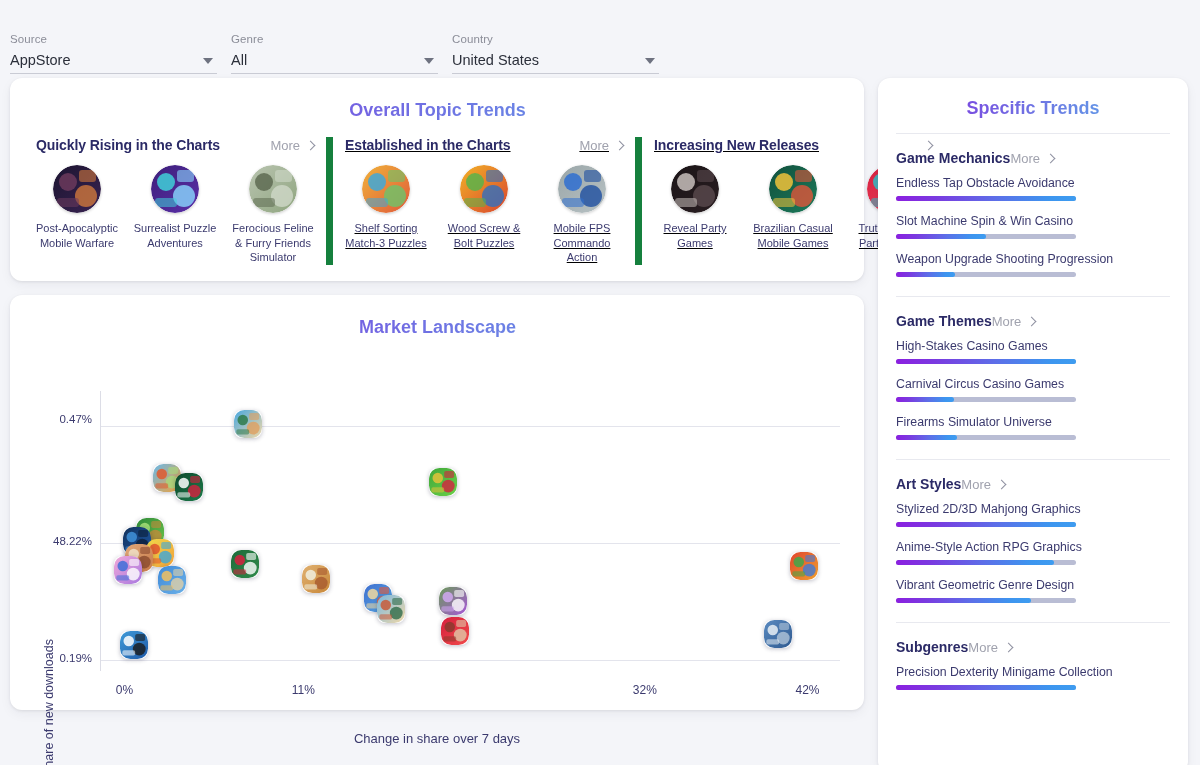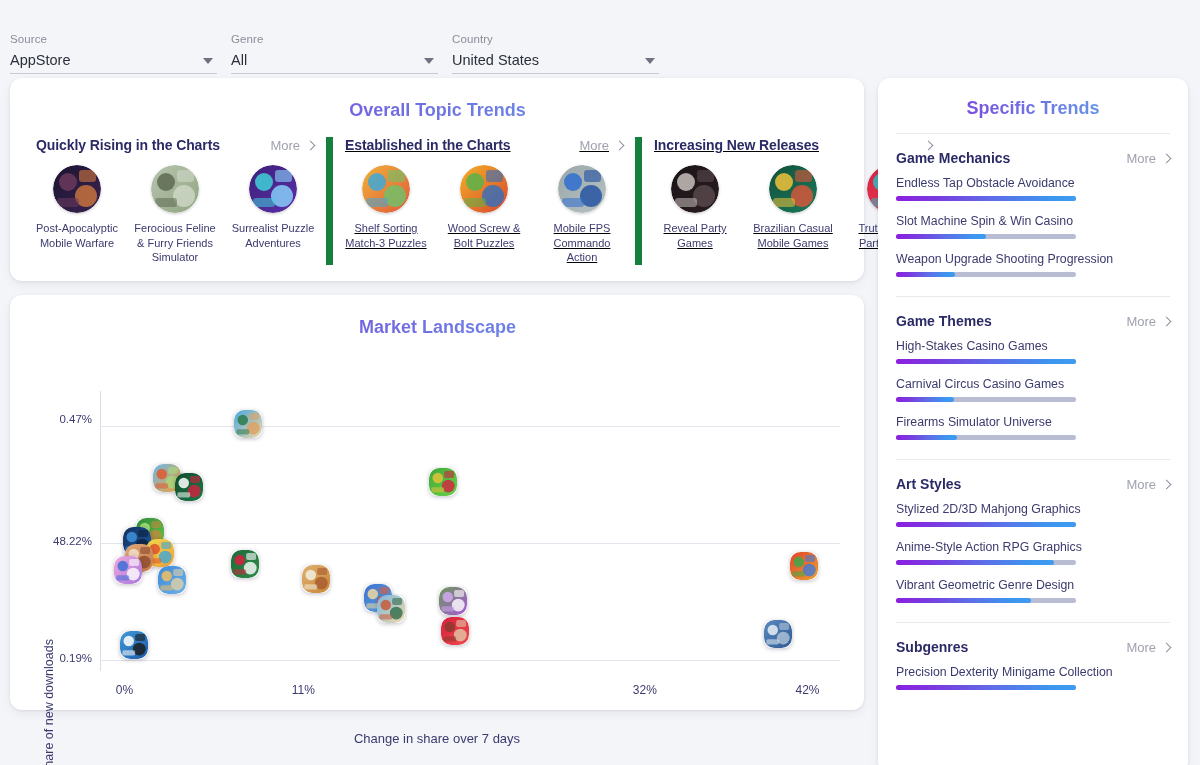--- a/index.html
+++ b/index.html
@@ -125,21 +125,21 @@
   }
   .bubble svg { display:block; width:100%; height:100%; }
 
   
   .rightcol { width: 310px; }
   .sidecard { padding-bottom: 6px; height: 695px; overflow: hidden; }
   .side-title { padding: 20px 0 14px 0; }
   .divider { height: 1px; background: #e8e9ef; margin: 0 18px; }
   .sec { padding: 16px 18px 6px 18px; }
   .sec-head {
-    display: flex; align-items: center; justify-content: space-between;
+    display: flex; align-items: center; justify-content: flex-start;
     margin-bottom: 10px;
   }
   .sec-head h4 { font-size: 14px; font-weight: bold; color: #2b2a66; }
   .trend-row { margin-bottom: 13px; }
   .trend-name { font-size: 12.3px; color: #3b3a6e; margin-bottom: 6px; }
   .bar-bg {
     height: 5px; border-radius: 3px; background: #b9bdd4; width: 180px;
   }
   .bar-fill {
     height: 5px; border-radius: 3px;
@@ -206,51 +206,51 @@
     <rect x="4" y="33" width="22" height="9" rx="3" fill="#6b3a5c" opacity=".55"></rect>
     <rect x="26" y="5" width="17" height="12" rx="3" fill="#d0783c" opacity=".6"></rect>
   </svg>
                   </div>
         <div class="item-label">Post-Apocalyptic Mobile Warfare</div>
       </div>
       <div class="item">
         <div class="thumb">
                     <svg viewBox="0 0 48 48" preserveAspectRatio="none" aria-hidden="true">
     <defs>
+      <linearGradient id="g_purple-castle" x1="0" y1="0" x2="1" y2="1">
+        <stop offset="0%" stop-color="#3d1f7a"></stop>
+                          <stop offset="100%" stop-color="#5b2fa8"></stop>
+      </linearGradient>
+    </defs>
+    <rect x="0" y="0" width="48" height="48" rx="50" ry="50" fill="url(#g_purple-castle)"></rect>
+    <circle cx="15" cy="17" r="9" fill="#3fd0d8" opacity=".85"></circle>
+    <circle cx="33" cy="31" r="11" fill="#8ad8ff" opacity=".8"></circle>
+    <rect x="4" y="33" width="22" height="9" rx="3" fill="#3fd0d8" opacity=".55"></rect>
+    <rect x="26" y="5" width="17" height="12" rx="3" fill="#8ad8ff" opacity=".6"></rect>
+  </svg>
+                  </div>
+        <div class="item-label">Surrealist Puzzle Adventures</div>
+      </div>
+      <div class="item">
+        <div class="thumb">
+                    <svg viewBox="0 0 48 48" preserveAspectRatio="none" aria-hidden="true">
+    <defs>
       <linearGradient id="g_wolf-field" x1="0" y1="0" x2="1" y2="1">
         <stop offset="0%" stop-color="#b9c4b0"></stop>
                           <stop offset="100%" stop-color="#8fa57f"></stop>
       </linearGradient>
     </defs>
     <rect x="0" y="0" width="48" height="48" rx="50" ry="50" fill="url(#g_wolf-field)"></rect>
     <circle cx="15" cy="17" r="9" fill="#5e6b52" opacity=".85"></circle>
     <circle cx="33" cy="31" r="11" fill="#cfd8c8" opacity=".8"></circle>
     <rect x="4" y="33" width="22" height="9" rx="3" fill="#5e6b52" opacity=".55"></rect>
     <rect x="26" y="5" width="17" height="12" rx="3" fill="#cfd8c8" opacity=".6"></rect>
   </svg>
                   </div>
         <div class="item-label">Ferocious Feline &amp; Furry Friends Simulator</div>
-      </div>
-      <div class="item">
-        <div class="thumb">
-                    <svg viewBox="0 0 48 48" preserveAspectRatio="none" aria-hidden="true">
-    <defs>
-      <linearGradient id="g_purple-castle" x1="0" y1="0" x2="1" y2="1">
-        <stop offset="0%" stop-color="#3d1f7a"></stop>
-                          <stop offset="100%" stop-color="#5b2fa8"></stop>
-      </linearGradient>
-    </defs>
-    <rect x="0" y="0" width="48" height="48" rx="50" ry="50" fill="url(#g_purple-castle)"></rect>
-    <circle cx="15" cy="17" r="9" fill="#3fd0d8" opacity=".85"></circle>
-    <circle cx="33" cy="31" r="11" fill="#8ad8ff" opacity=".8"></circle>
-    <rect x="4" y="33" width="22" height="9" rx="3" fill="#3fd0d8" opacity=".55"></rect>
-    <rect x="26" y="5" width="17" height="12" rx="3" fill="#8ad8ff" opacity=".6"></rect>
-  </svg>
-                  </div>
-        <div class="item-label">Surrealist Puzzle Adventures</div>
       </div>
               </div>
             </div>
             <div class="trend-col">
     <div class="trend-head">
       <h3>Established in the Charts</h3>
       <span class="more">
         <span>More</span>
         <i class="chev"></i>
       </span>

